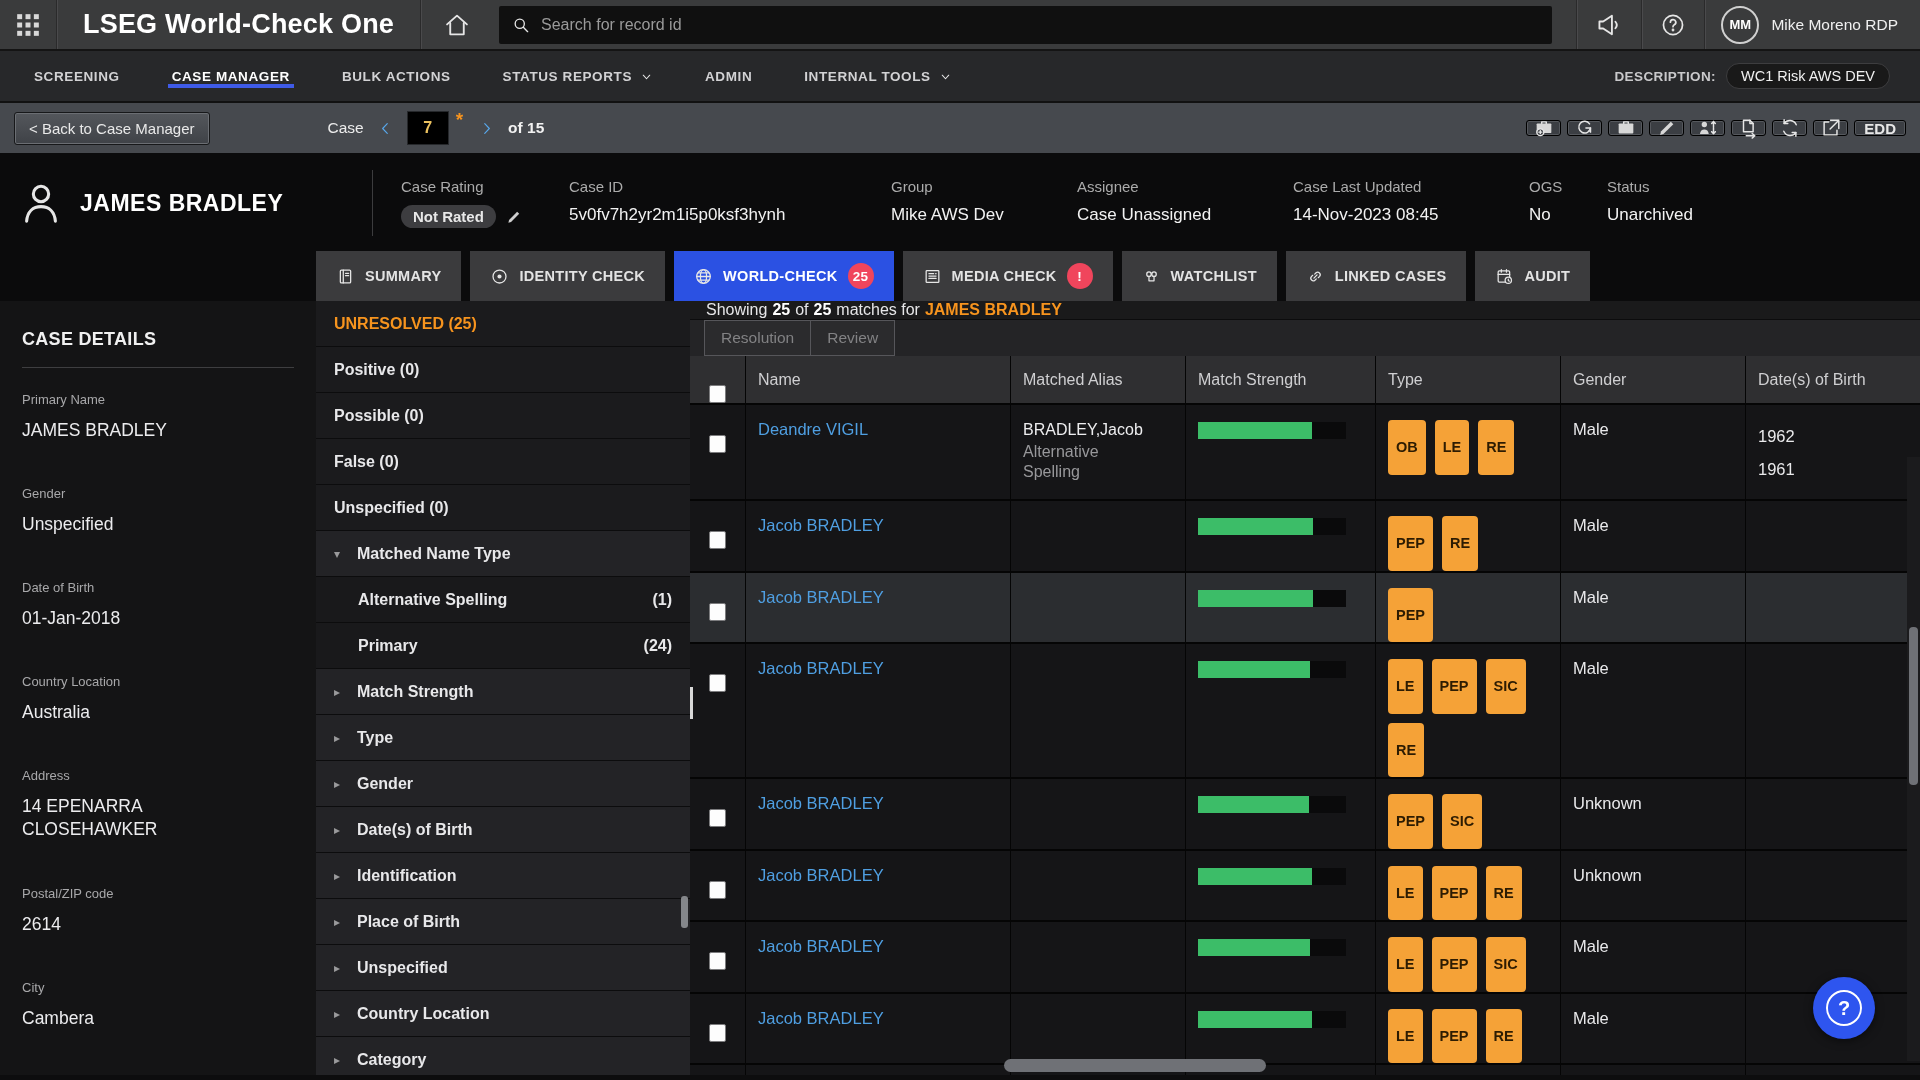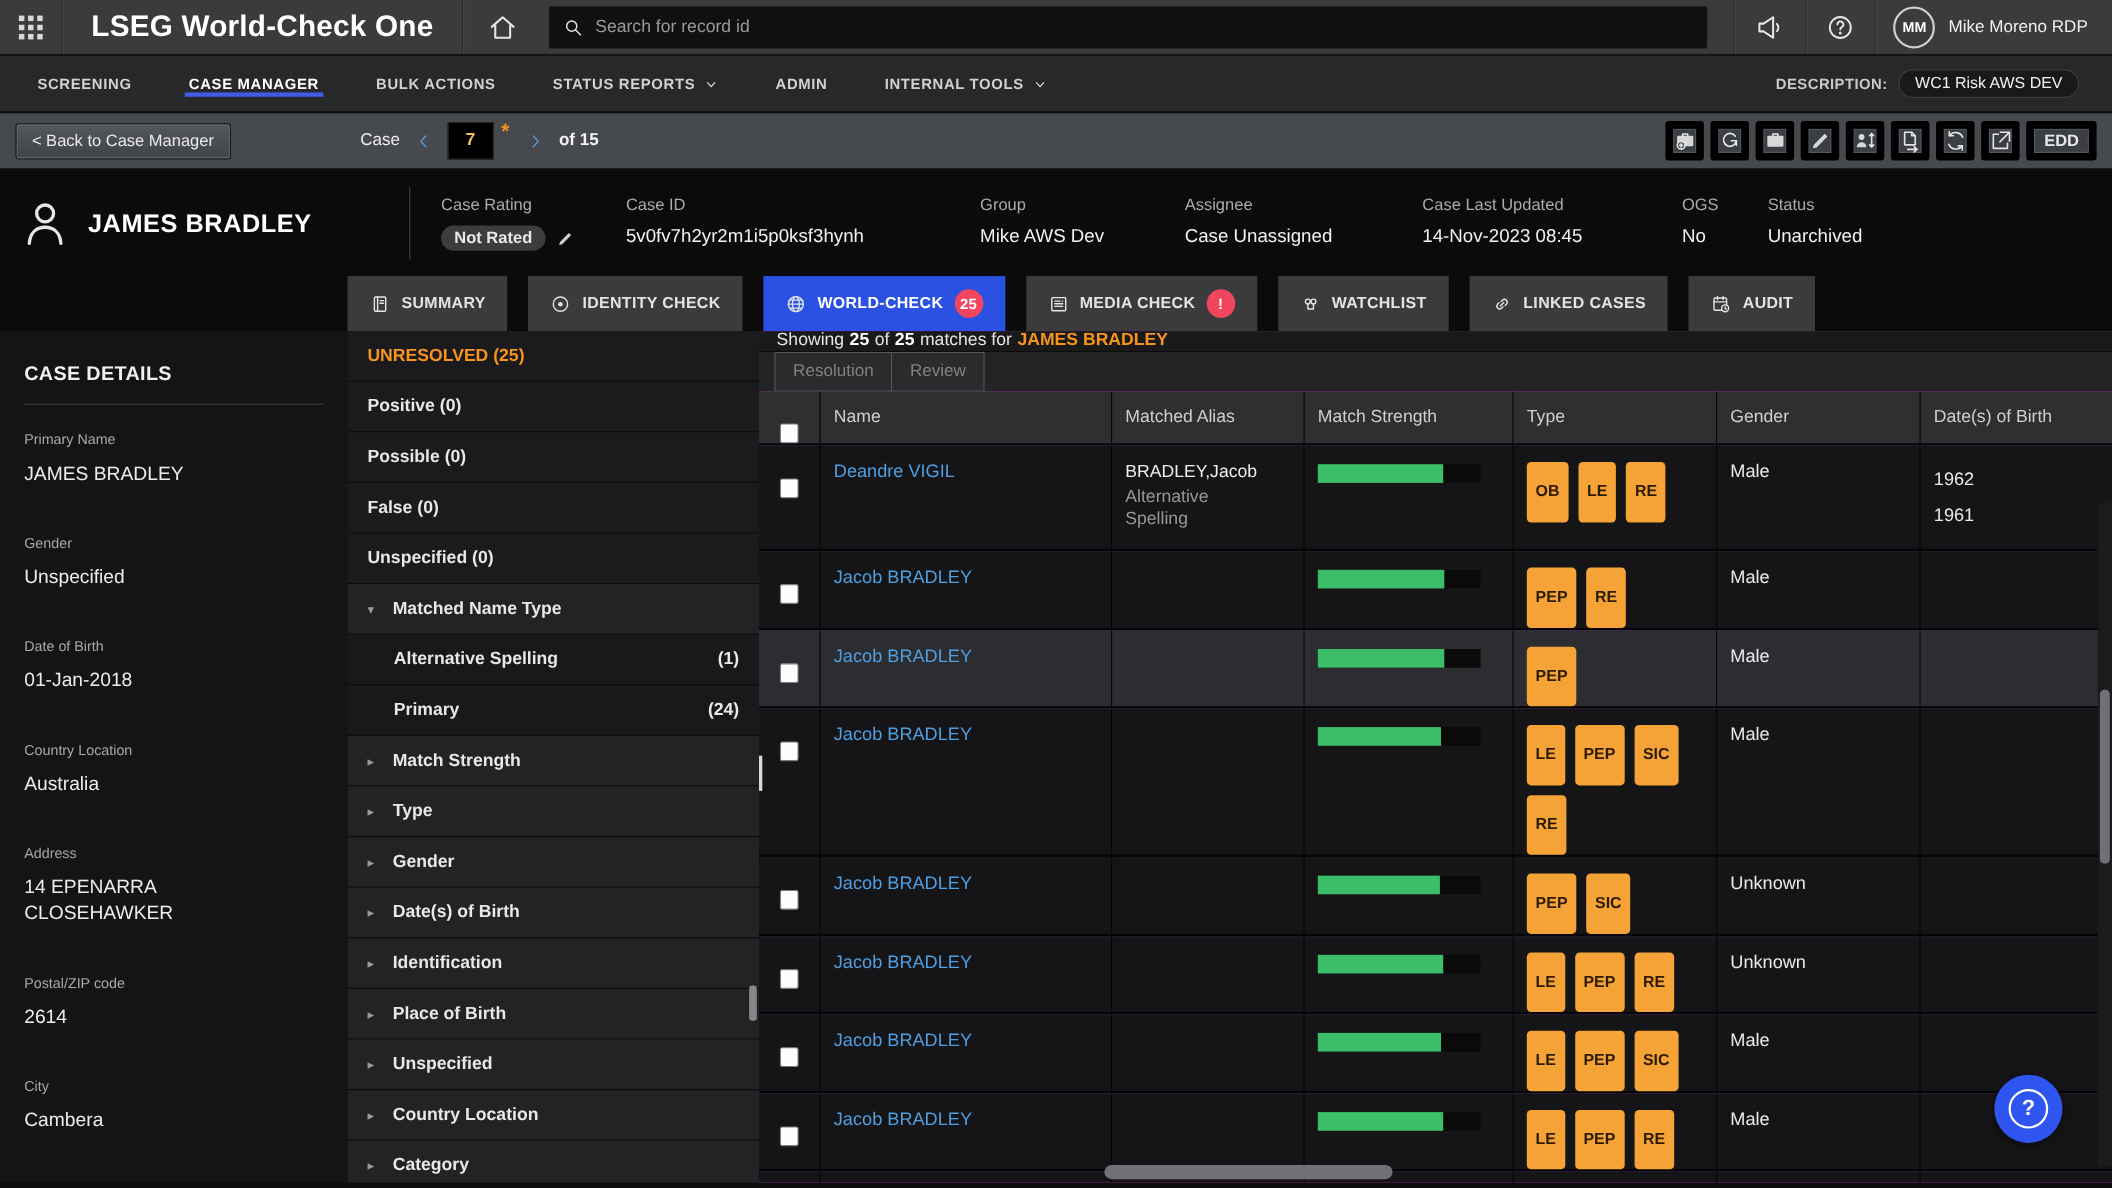--- a/index.html
+++ b/index.html
@@ -31,37 +31,37 @@
   
   .casebar { height:52px; background:#46494e; display:flex; align-items:center; padding:0 14px; border-bottom:2px solid #0b0b0c; }
   .back-btn { background:linear-gradient(#54575c,#3f4247); border:1px solid #17181a; box-shadow:inset 0 0 0 1px #6b6e73; border-radius:3px; color:#e9e9e9; font-size:15px; padding:7px 14px; cursor:pointer; white-space:nowrap; }
   .pager { display:flex; align-items:center; margin-left:118px; gap:13px; }
   .pager .plabel { font-size:15.5px; color:#ecedetc; color:#ececec; }
   .chev { cursor:pointer; display:flex; }
   .case-num { width:42px; height:34px; background:#000; border:1px solid #26282b; color:#ecc25f; font-size:16px; font-weight:bold; display:flex; align-items:center; justify-content:center; }
   .case-star { color:#f7941e; font-size:19px; font-weight:bold; align-self:flex-start; margin:-2px 2px 0 -6px; }
   .of-label { font-size:15.5px; font-weight:bold; color:#f2f2f2; }
   .case-tools { margin-left:auto; display:flex; gap:6px; align-items:center; }
-  .tool-btn { width:35px; height:36px; background:#3b3e43; border:7px solid #000000; box-shadow:inset 0 0 0 1px #55585d; border-radius:3px; display:flex; align-items:center; justify-content:center; cursor:pointer; }
+  .tool-btn { width:35px; height:16px; background:#3b3e43; border:1px solid #000000; box-shadow:inset 0 0 0 1px #55585d; border-radius:3px; display:flex; align-items:center; justify-content:center; cursor:pointer; }
   .tool-btn.edd { width:auto; padding:0 9px; font-size:15px; font-weight:bold; color:#e8e8e8; }
 
   
   .case-header { height:96px; background:#0b0b0c; display:flex; align-items:center; }
   .case-name-block { width:372px; display:flex; align-items:center; gap:16px; padding-left:18px; flex:none; }
   .case-title { font-size:23px; font-weight:bold; color:#fff; letter-spacing:.5px; white-space:nowrap; }
   .hdr-div { width:1px; height:66px; background:#3c3c3e; flex:none; }
   .hfields { display:flex; margin-left:28px; flex:1; }
   .hfield .lab { font-size:15px; color:#ababab; margin-bottom:10px; white-space:nowrap; }
   .hfield .val { font-size:17px; color:#f2f2f2; white-space:nowrap; display:flex; align-items:center; gap:9px; }
   .hfield:nth-child(1){width:168px} .hfield:nth-child(2){width:322px} .hfield:nth-child(3){width:186px}
   .hfield:nth-child(4){width:216px} .hfield:nth-child(5){width:236px} .hfield:nth-child(6){width:78px}
   .pill { background:#3d3d40; border-radius:12px; padding:3px 12px; font-size:15px; font-weight:bold; color:#e8e8e8; }
 
   
-  .tabs { height:50px; background:#0b0b0c; display:flex; gap:19px; padding-left:316px; align-items:stretch; }
+  .tabs { height:50px; background:#0b0b0c; display:flex; gap:9px; padding-left:316px; align-items:stretch; }
   .tab { display:flex; align-items:center; gap:10px; padding:0 20px; background:#3b3b3d; color:#e3e3e3; font-size:14.5px; font-weight:bold; letter-spacing:.3px; cursor:pointer; white-space:nowrap; }
   .tab.active { background:#2b51e3; color:#fff; }
   .tab .badge { min-width:26px; height:26px; border-radius:13px; background:#f0455c; color:#fff; font-size:13.5px; font-weight:bold; display:flex; align-items:center; justify-content:center; padding:0 4px; }
 
   
   .content { display:flex; height:774px; }
 
   .sidebar { width:316px; flex:none; background:#141415; padding:28px 22px 0 22px; }
   .sb-title { font-size:18px; font-weight:bold; color:#f0f0f0; letter-spacing:.3px; }
   .sb-hr { border:none; border-top:1px solid #3e3e40; margin:17px 0 24px 0; }

